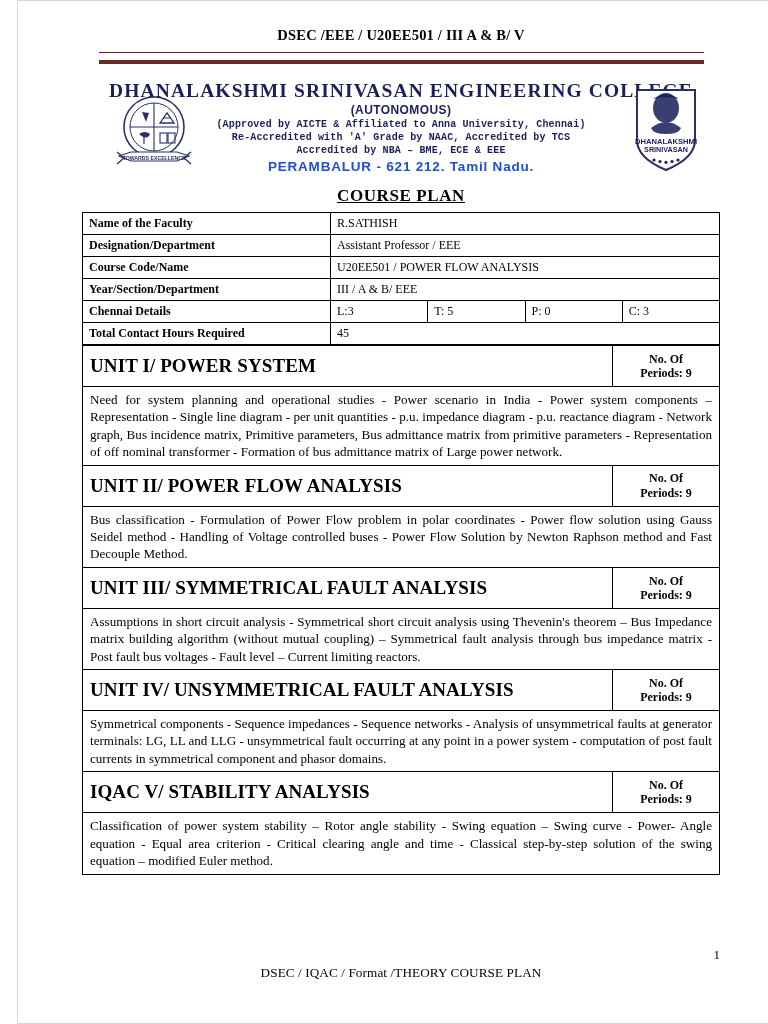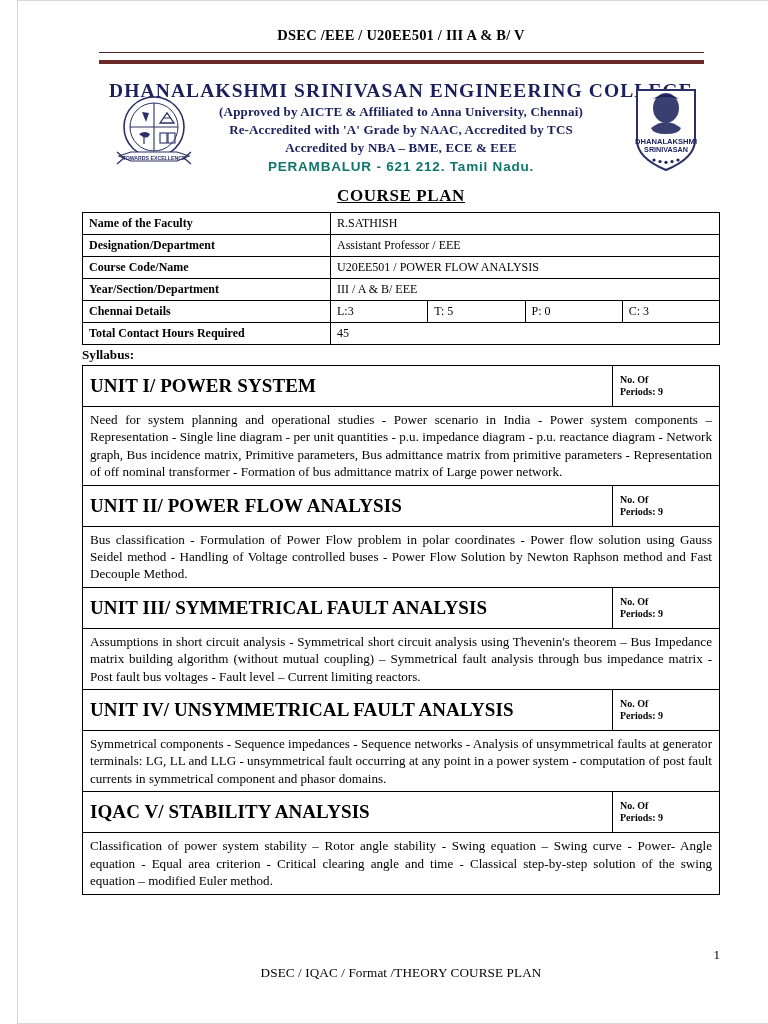--- a/index.html
+++ b/index.html
@@ -67,32 +67,32 @@
   }
   .autonomous {
     font-family: "Liberation Sans", "DejaVu Sans", sans-serif;
     font-weight: bold;
     font-size: 12px;
     color: #1b1f5c;
     margin-top: 1px;
     letter-spacing: 0.4px;
   }
   .approval-line {
-    font-family: Liberation Serif, serif;
-    font-weight: bold;
-    font-size: 13px;
+    font-family: Liberation Mono, monospace;
+    font-weight: bold;
+    font-size: 10px;
     color: #1b1f5c;
     letter-spacing: 0.15px;
     margin-top: 2px;
   }
   .place-line {
     font-family: "Liberation Sans", "DejaVu Sans", sans-serif;
     font-weight: bold;
     font-size: 13.5px;
-    color: #0f766e;
+    color: #1d4ed8;
     letter-spacing: 0.8px;
     margin-top: 3px;
   }
   .website-line {
     font-family: "Liberation Sans", "DejaVu Sans", sans-serif;
     font-weight: bold;
     font-size: 9.5px;
     color: #1b1f5c;
     margin-top: 2px;
   }
@@ -165,23 +165,23 @@
     vertical-align: middle;
   }
   td.unit-title {
     font-weight: bold;
     font-size: 19px;
     letter-spacing: 0.1px;
     height: 32px;
   }
   td.periods {
     width: 92px;
-    text-align: left;
-    font-weight: bold;
-    font-size: 10px;
+    text-align: center;
+    font-weight: bold;
+    font-size: 12px;
     line-height: 1.18;
     height: 32px;
   }
   td.unit-body {
     font-size: 13.1px;
     line-height: 1.33;
     text-align: justify;
     padding: 4px 8px 5px 8px;
   }
 
@@ -232,20 +232,21 @@
         <rect x="57" y="39" width="7" height="10" fill="none" stroke="#2a2f66" stroke-width="1.1"></rect>
         <path d="M8 62 l12 -4 h46 l12 4 l-12 5 h-46 z" fill="#ffffff" stroke="#2a2f66" stroke-width="1.2"></path>
         <text x="43" y="66.2" font-family="Liberation Sans, sans-serif" font-size="5.2" fill="#2a2f66" text-anchor="middle" font-weight="bold">TOWARDS EXCELLENCE</text>
         <path d="M6 58 l7 6 l-7 6" fill="none" stroke="#2a2f66" stroke-width="1.3"></path>
         <path d="M80 58 l-7 6 l7 6" fill="none" stroke="#2a2f66" stroke-width="1.3"></path>
       </svg>
     </div>
 
     <div class="letterhead-text">
       <div class="college-name">DHANALAKSHMI SRINIVASAN ENGINEERING COLLEGE</div>
+      <div class="autonomous">(AUTONOMOUS)</div>
       <div class="approval-line">(Approved by AICTE &amp; Affiliated to Anna University, Chennai)</div>
       <div class="approval-line">Re-Accredited with 'A' Grade by NAAC, Accredited by TCS</div>
       <div class="approval-line">Accredited by NBA  –   BME, ECE &amp; EEE</div>
       <div class="place-line">PERAMBALUR - 621 212. Tamil Nadu.</div>
     </div>
 
     <div class="logo-right">
       <svg viewBox="0 0 78 88" width="78" height="88" aria-hidden="true">
         <path d="M10 6 h58 v50 q0 18 -29 30 q-29 -12 -29 -30 z" fill="#ffffff" stroke="#2a2f66" stroke-width="2"></path>
         <ellipse cx="39" cy="24" rx="13" ry="15" fill="#3a3f72"></ellipse>
@@ -293,21 +294,20 @@
           <td class="val">C: 3</td>
         </tr>
         <tr>
           <td class="lbl">Total Contact Hours Required</td>
           <td class="val" colspan="4">45</td>
         </tr>
       </tbody>
     </table>
   </div>
 
-  <div class="syllabus-label">Syllabus:</div>
 
   <table class="syl">
     <tbody>
       <tr>
         <td class="unit-title">UNIT I/ POWER SYSTEM</td>
         <td class="periods">
           <span>No. Of</span><br>
           <span>Periods: 9</span>
         </td>
       </tr>

